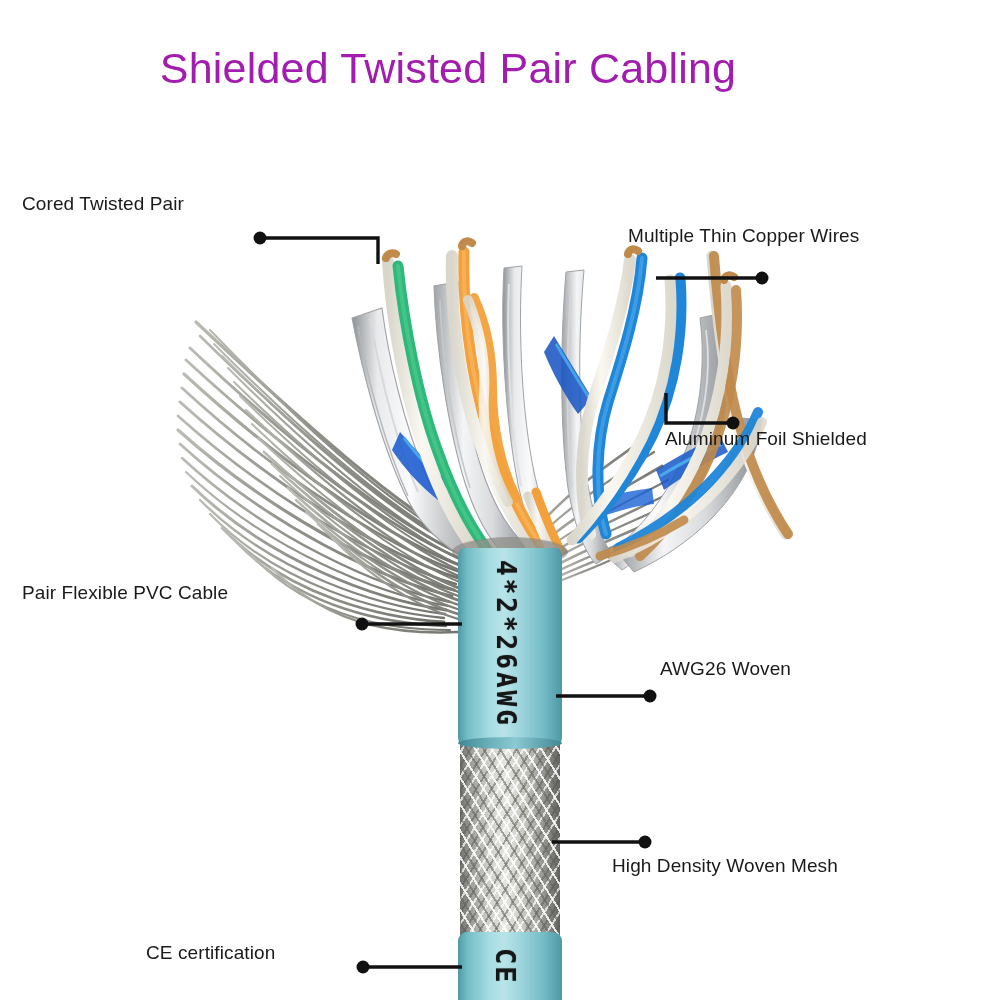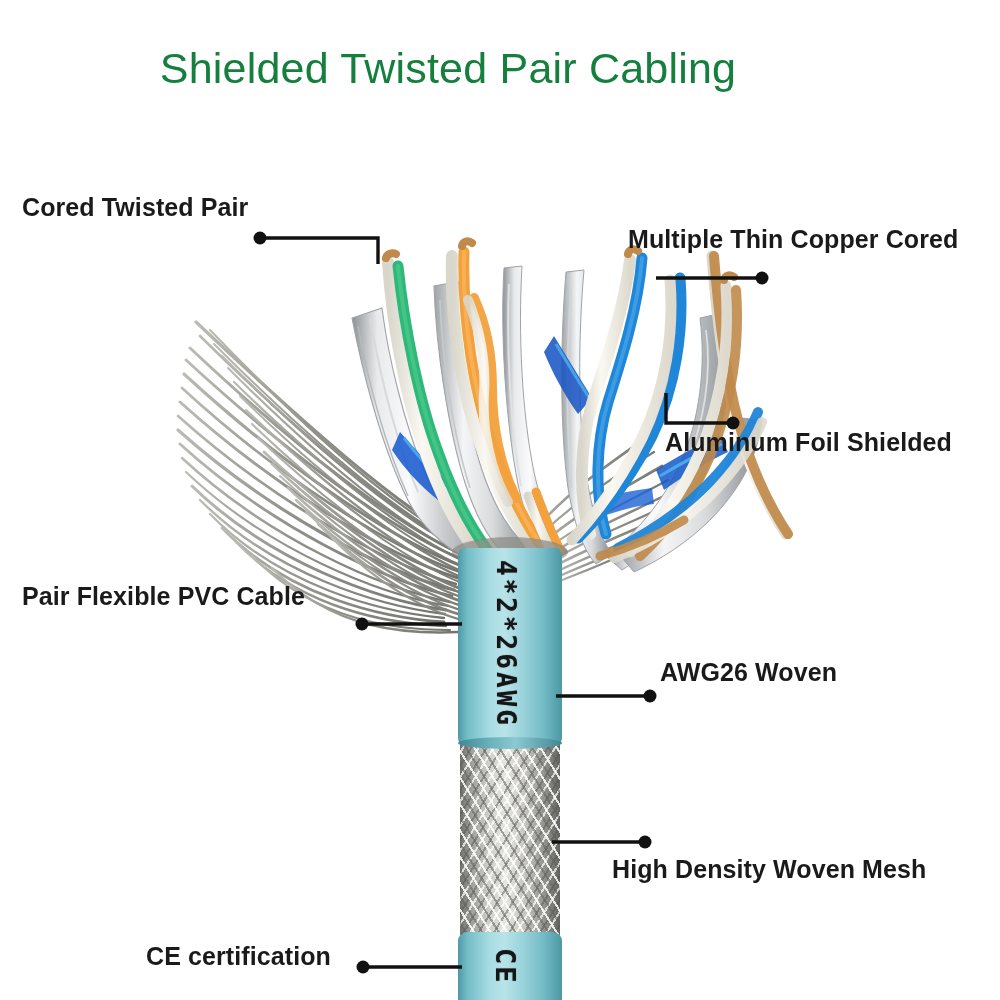--- a/index.html
+++ b/index.html
@@ -24,29 +24,29 @@
   
   #title {
     position: absolute;
     left: 0;
     top: 44px;
     width: 896px;
     text-align: center;
     font-size: 43px;
     font-weight: 400;
     letter-spacing: 0.2px;
-    color: #15803d;
+    color: #a21caf;
     white-space: nowrap;
   }
 
   
   .label {
     position: absolute;
-    font-size: 25px;
-    font-weight: 700;
+    font-size: 19px;
+    font-weight: 400;
     color: #1a1a1a;
     white-space: nowrap;
     letter-spacing: 0.1px;
   }
 
   
   .leader-svg {
     position: absolute;
     left: 0;
     top: 0;
@@ -383,21 +383,21 @@
 
       <g>
         <circle cx="363" cy="967" r="6.5" stroke="none"></circle>
         <path d="M363 967 L462 967" fill="none"></path>
       </g>
     </g>
   </svg>
 
   <div class="label" style="left:22px; top:193px;">Cored Twisted Pair</div>
 
-  <div class="label" style="left:628px; top:225px;">Multiple Thin Copper Cored</div>
+  <div class="label" style="left:628px; top:225px;">Multiple Thin Copper Wires</div>
 
   <div class="label" style="left:665px; top:428px;">Aluminum Foil Shielded</div>
 
   <div class="label" style="left:22px; top:582px;">Pair Flexible PVC Cable</div>
 
   <div class="label" style="left:660px; top:658px;">AWG26 Woven</div>
 
   <div class="label" style="left:612px; top:855px;">High Density Woven Mesh</div>
 
   <div class="label" style="left:146px; top:942px;">CE certification</div>

